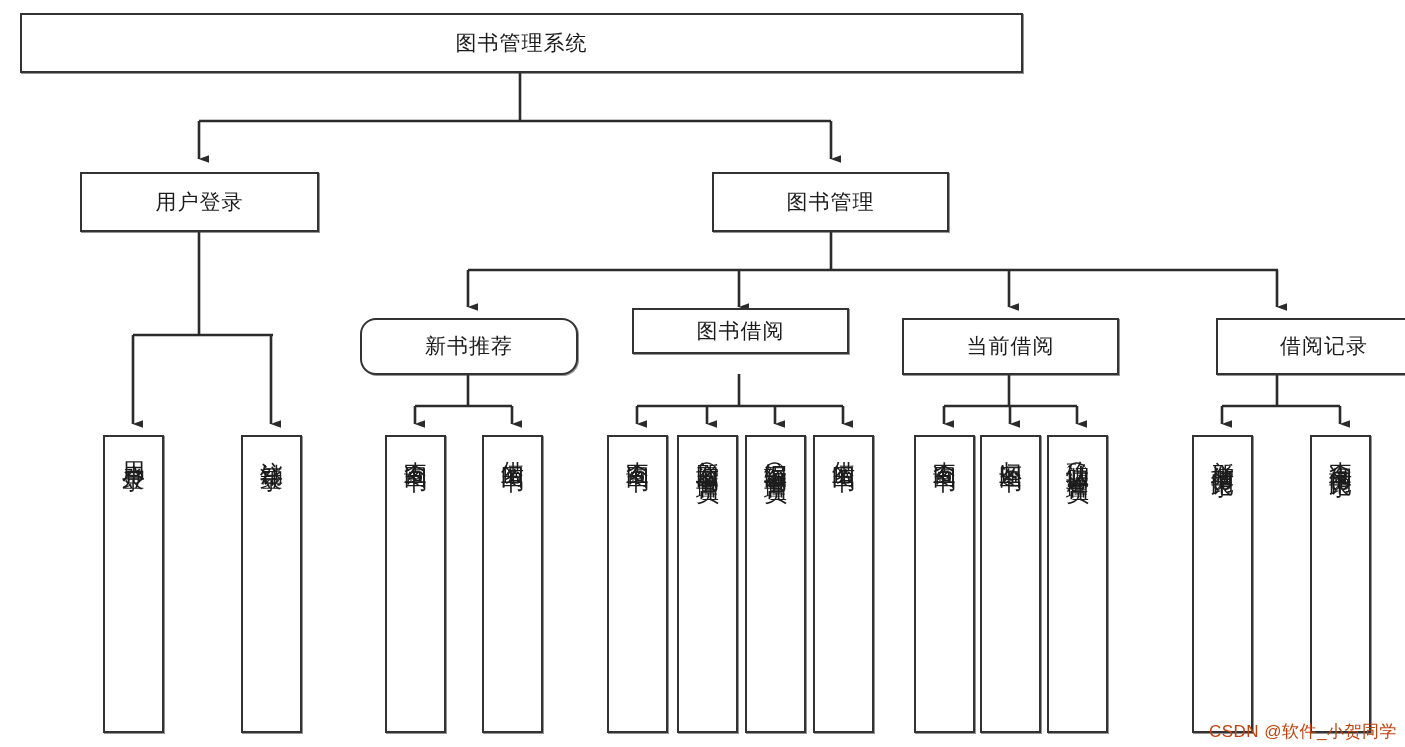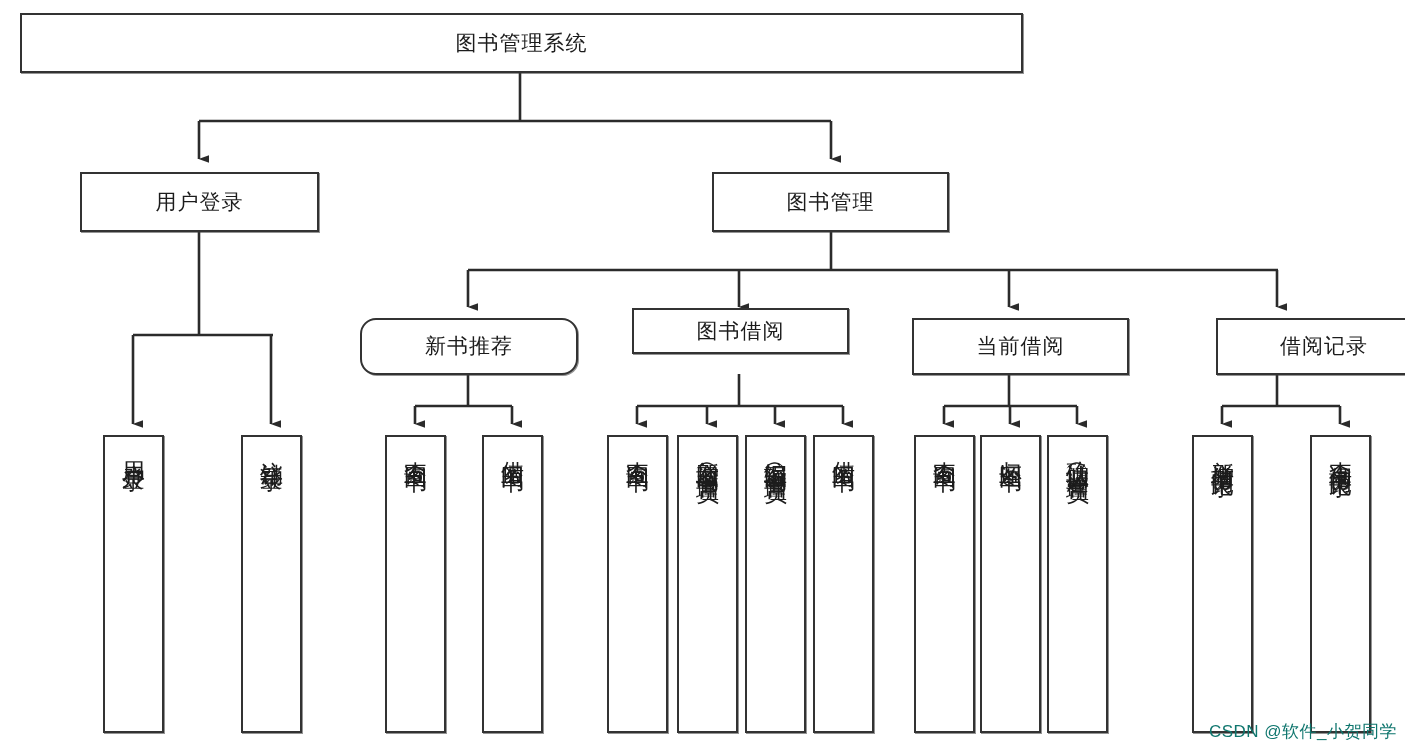--- a/index.html
+++ b/index.html
@@ -56,21 +56,21 @@
     position: absolute;
     left: 0; top: 0;
     width: 1405px; height: 747px;
     pointer-events: none;
   }
   #watermark {
     position: absolute;
     right: 8px;
     bottom: 4px;
     font-size: 17px;
-    color: #0f766e;
+    color: #c2410c;
     white-space: nowrap;
     letter-spacing: 0.5px;
     margin-left: 10px;
   }
 </style>
 </head>
 <body>
 
 <div id="canvas">
 
@@ -135,21 +135,21 @@
   <div class="node horiz" style="left:712px; top:172px; width:237px; height:60px;">
     <span class="label">图书管理</span>
   </div>
 
   <div class="node horiz" style="left:360px; top:318px; width:218px; height:57px;border-radius:16px;">
     <span class="label">新书推荐</span>
   </div>
   <div class="node horiz" style="left:632px; top:308px; width:217px; height:46px;">
     <span class="label">图书借阅</span>
   </div>
-  <div class="node horiz" style="left:902px; top:318px; width:217px; height:57px;margin-left:10px;">
+  <div class="node horiz" style="left:902px; top:318px; width:217px; height:57px;">
     <span class="label">当前借阅</span>
   </div>
   <div class="node horiz" style="left:1170px; top:318px; width:216px; height:57px;margin-left:46px;">
     <span class="label">借阅记录</span>
   </div>
 
   <div class="node vert" style="left:103px; top:435px; width:61px; height:298px;">
     <span class="label">用户登录</span>
   </div>
   <div class="node vert" style="left:241px; top:435px; width:61px; height:298px;">

